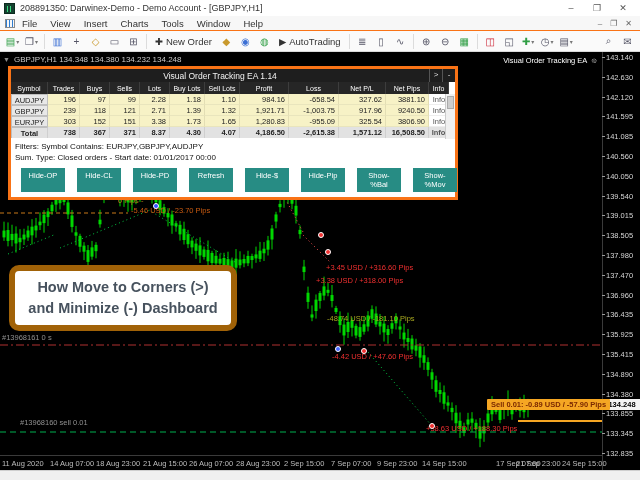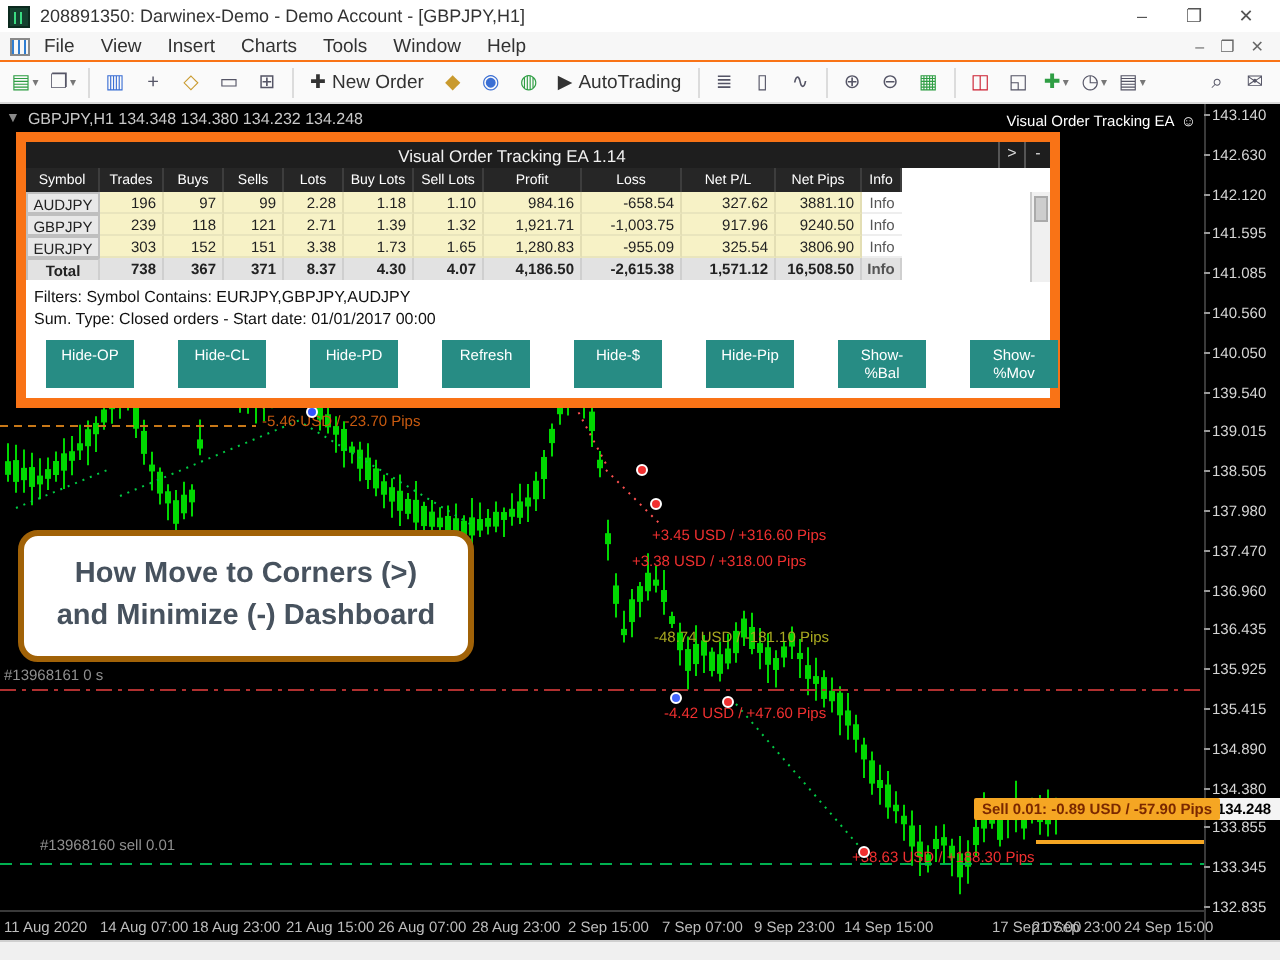--- a/index.html
+++ b/index.html
@@ -34,39 +34,39 @@
 .plabel{position:absolute;left:3px;font-size:7.5px;color:#d6d6d6;white-space:nowrap}
 .plabel:before{content:"";position:absolute;left:-4px;top:4px;width:3px;height:1px;background:#9a9a9a}
 .pnow{position:absolute;left:0;width:38px;height:11px;background:#f4f4f4;color:#000;font-size:7.5px;font-weight:bold;text-align:center;line-height:11px;z-index:3}
 .timeaxis{position:absolute;left:0;top:403px;width:602px;height:15px;border-top:1px solid #3a3a3a;background:#000;z-index:2}
 .tlabel2{position:absolute;top:3px;font-size:7.5px;color:#bdbdbd;white-space:nowrap}
 .anno{position:absolute;font-size:7.5px;white-space:nowrap;z-index:3}
 .anno.badge{padding:1px 4px;border-radius:1px;font-weight:bold}
 .marker{position:absolute;width:6px;height:6px;border-radius:50%;border:1px solid #fff;z-index:3}
 .statusbar{position:absolute;left:0;top:470px;width:640px;height:10px;background:#f0f0f0;border-top:1px solid #cfcfcf}
 
-.panel{position:absolute;left:8px;top:66px;width:522px;background:#fff;border:5px solid #f97316;z-index:6;font-size:8px}
+.panel{position:absolute;left:8px;top:66px;width:450px;background:#fff;border:3px solid #f97316;z-index:6;font-size:8px}
 .ptitle{height:13px;background:#1e1e1e;color:#f2f2f2;display:flex;align-items:center;font-size:8.5px}
 .ptitle .ttext{flex:1;text-align:center}
 .pbtn{width:13px;height:13px;border-left:1px solid #555;color:#ddd;text-align:center;line-height:12px;font-size:8px}
 .ptablewrap{position:relative}
 .ptable{display:grid;width:438px}
 .ptable div{line-height:9px}
 .th{background:#262626;color:#fff;font-size:7px;text-align:center;padding:2px 0 2px;border-right:1px solid #3d3d3d;height:12px}
 .num{background:#f7f2c6;color:#222;text-align:right;padding:1px 3px 1px 0;font-size:7.5px;border-right:1px solid #e3deb4;border-bottom:1px solid #e9e5bd;height:11px}
 .sym{background:#e8e8e8;color:#222;text-align:center;font-size:7.5px;border:1px solid #bfbfbf;height:11px;padding-top:1px}
 .info{background:#fff;color:#555;text-align:center;font-size:7.5px;border-bottom:1px solid #eee;height:11px;padding-top:1px}
 .tot{background:#e2e2e2 !important;font-weight:bold;border-right:1px solid #cfcfcf !important;border-bottom:none !important}
 .pscroll{position:absolute;right:0;top:12px;width:10px;height:45px;background:#f0f0f0;border-left:1px solid #ccc}
 .pthumb{position:absolute;left:1px;top:2px;width:7px;height:13px;background:#cdcdcd;border:1px solid #aaa}
 .pfilters{padding:3px 0 1px 4px;color:#111;line-height:11px;font-size:8px;background:#fff}
-.pbuttons{display:flex;gap:22px;padding:4px 9px 5px 10px;background:#fff}
+.pbuttons{display:flex;gap:12px;padding:4px 9px 5px 10px;background:#fff}
 .teal{background:#278c84;color:#fff;border:none;font-size:7.5px;font-family:"Liberation Sans",sans-serif;padding:3px 4px;min-width:44px;text-align:center}
 
-.callout{position:absolute;left:9px;top:265px;width:228px;height:66px;background:#fff;border:3px solid #a16207;border-radius:10px;z-index:7;display:flex;flex-direction:column;align-items:center;justify-content:center;color:#47525e;font-size:14.5px;font-weight:bold;line-height:1.45}
+.callout{position:absolute;left:9px;top:265px;width:228px;height:66px;background:#fff;border:6px solid #a16207;border-radius:10px;z-index:7;display:flex;flex-direction:column;align-items:center;justify-content:center;color:#47525e;font-size:14.5px;font-weight:bold;line-height:1.45}
 </style>
 </head>
 <body>
 
 <div class="titlebar">
   <div class="appicon"></div>
   <span>208891350: Darwinex-Demo - Demo Account - [GBPJPY,H1]</span>
   <div class="win-controls">
     <span>–</span>
     <span>❐</span>

